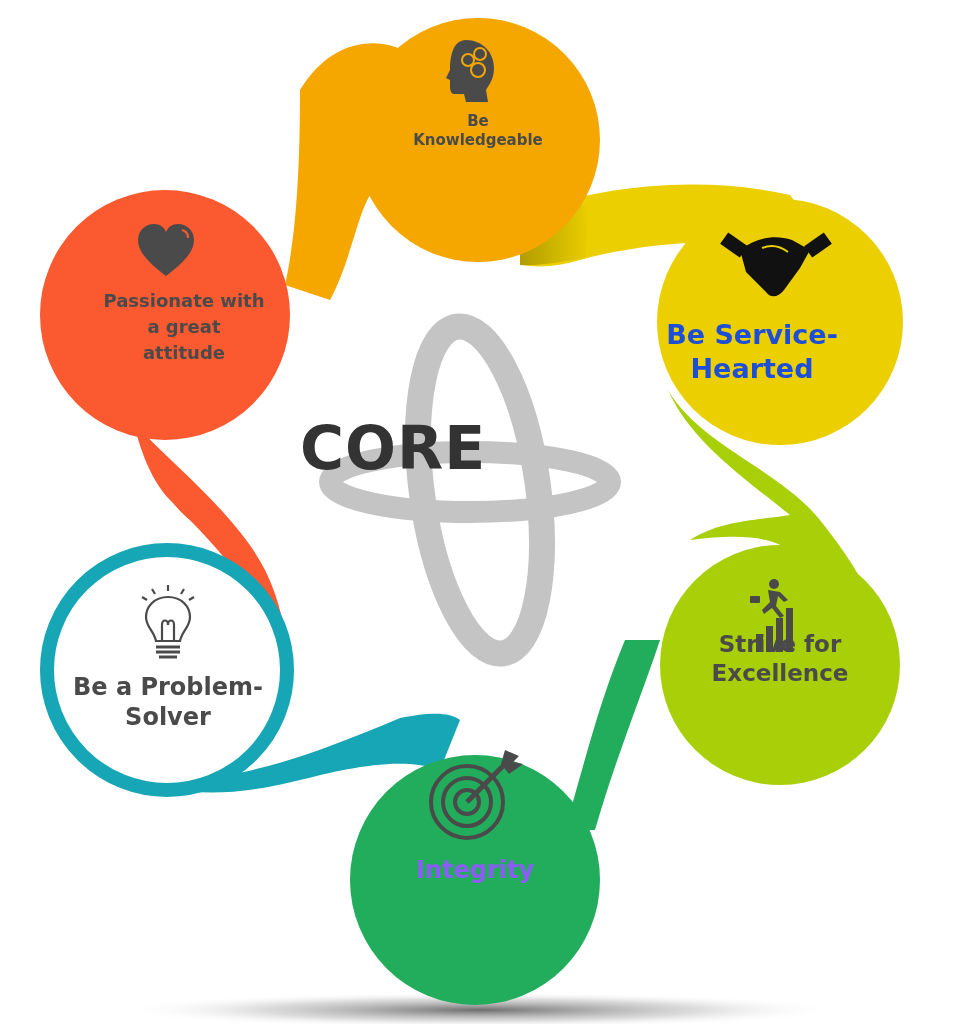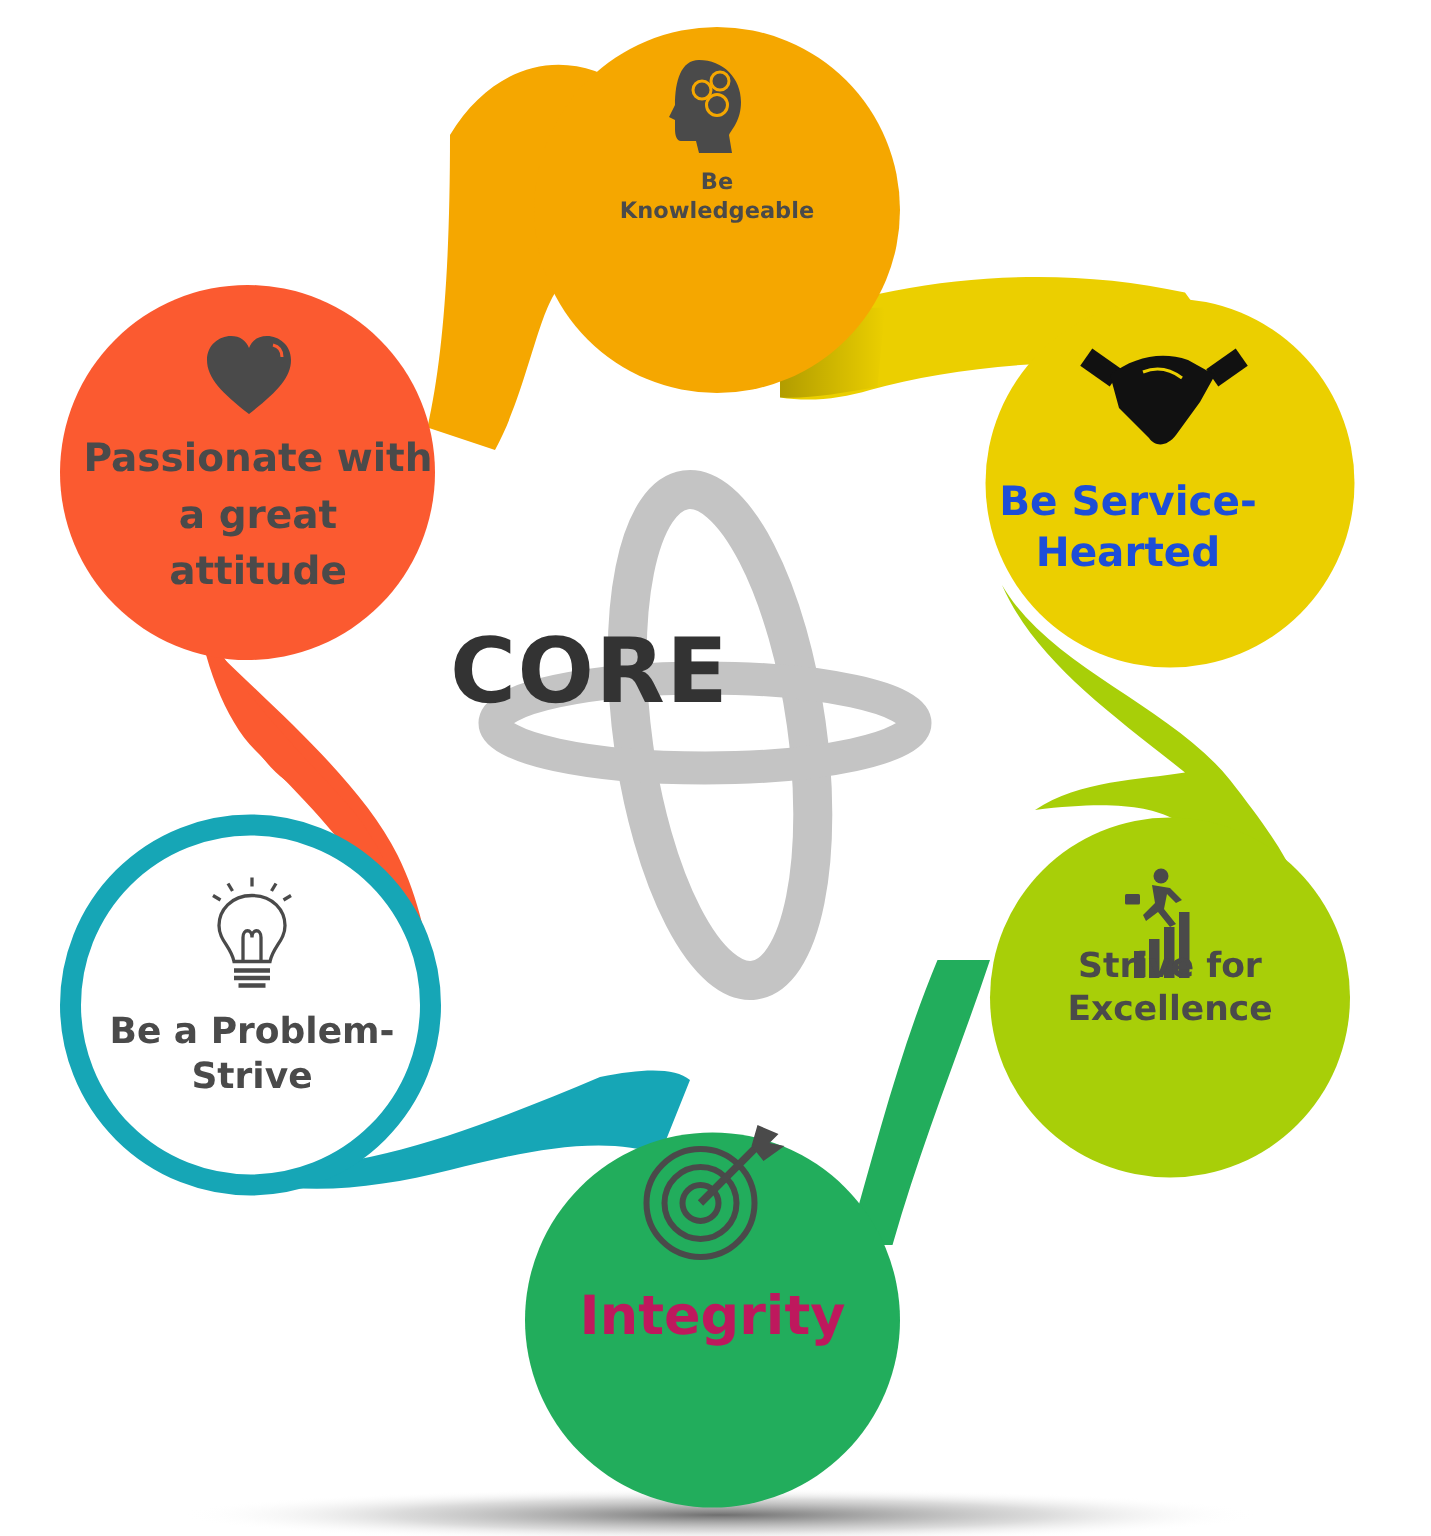--- a/index.html
+++ b/index.html
@@ -107,19 +107,19 @@
   <div class="center-title">
     <div>CORE</div>
   </div>
 
   <div class="label" style="left:348px; top:112px; width:260px; font-size:15px; color:#4a4a4a;">Be
 Knowledgeable</div>
   <div class="label" style="left:634px; top:318px; width:236px; font-size:27px; color:#1d4ed8;">Be Service-
 Hearted</div>
   <div class="label" style="left:680px; top:630px; width:200px; font-size:23px; color:#4a4a4a;">Strive for
 Excellence</div>
-  <div class="label" style="left:370px; top:855px; width:210px; font-size:36px; color:#be185d;">Integrity</div>
+  <div class="label" style="left:370px; top:855px; width:210px; font-size:24px; color:#8b5cf6;">Integrity</div>
   <div class="label" style="left:50px; top:672px; width:236px; font-size:24px; color:#4a4a4a;">Be a Problem-
-Strive</div>
-  <div class="label" style="left:54px; top:288px; width:236px; font-size:26px; line-height:1.45; color:#4a4a4a;">Passionate with
+Solver</div>
+  <div class="label" style="left:66px; top:288px; width:236px; font-size:18px; line-height:1.45; color:#4a4a4a;">Passionate with
 a great
 attitude</div>
 </div>
 
 </body></html>

